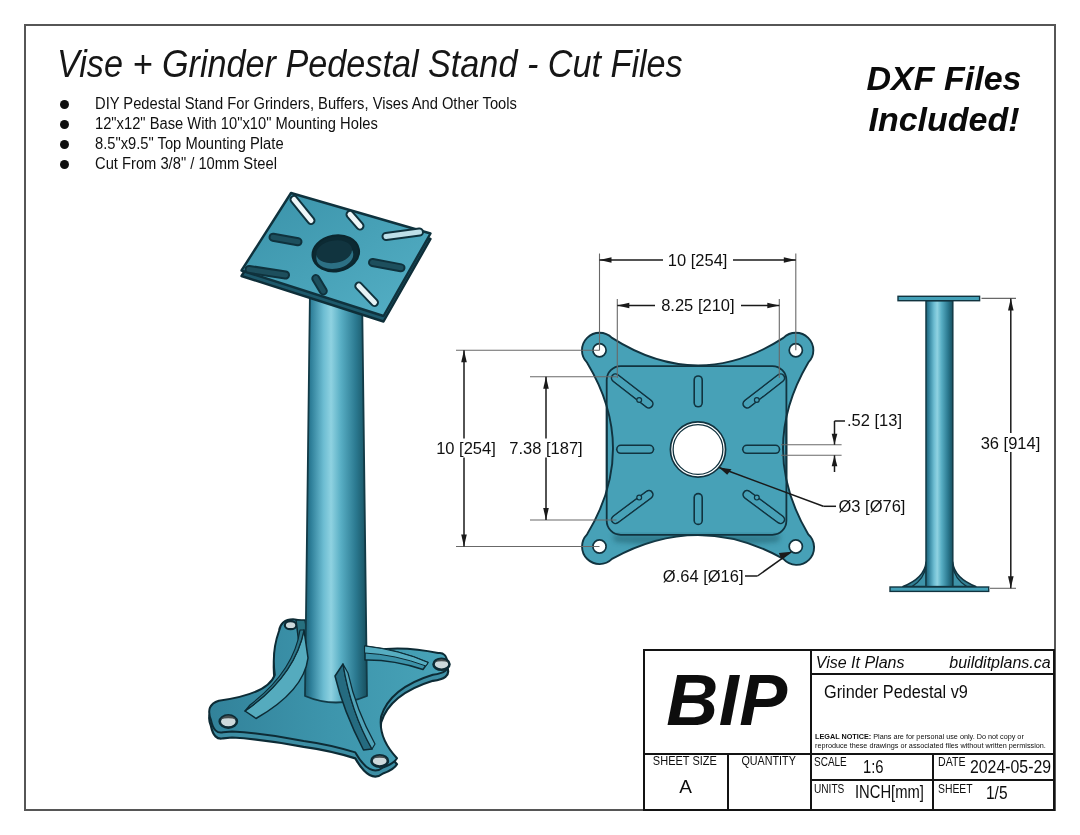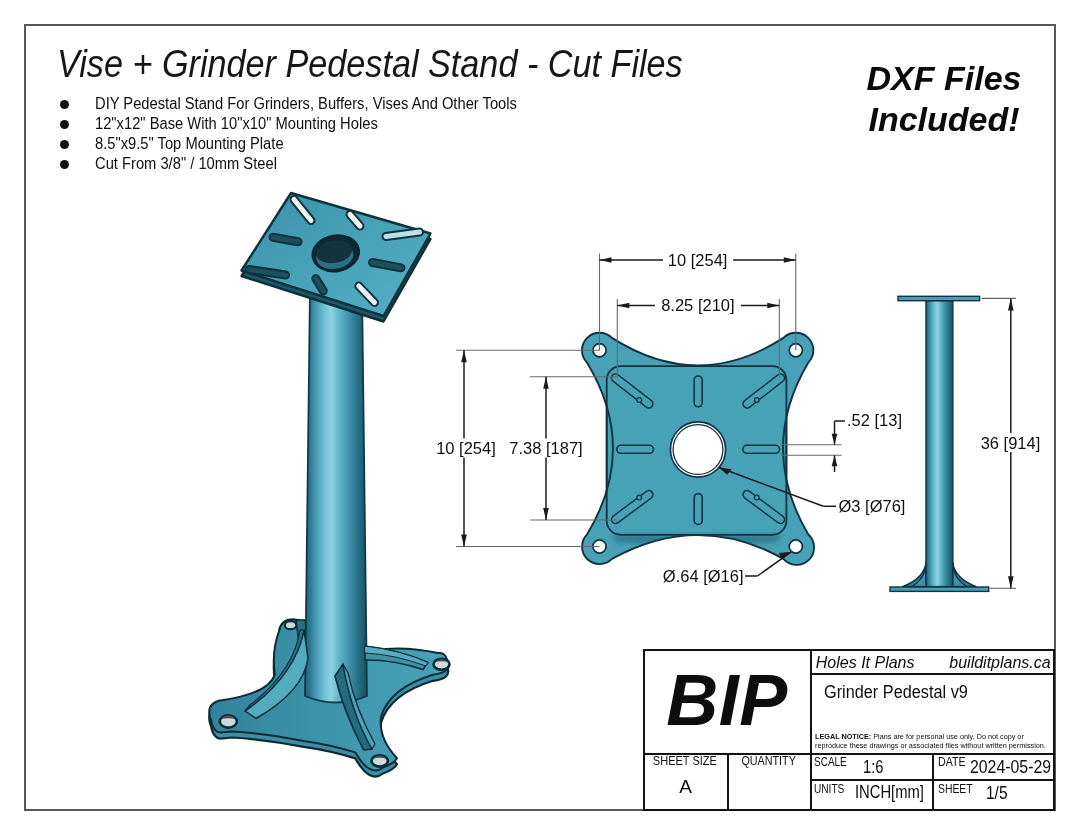--- a/index.html
+++ b/index.html
@@ -299,21 +299,21 @@
   <div class="tbline" style="left:643px;top:648.5px;width:2px;height:162.3px;"></div>
   <div class="tbline" style="left:1053.2px;top:648.5px;width:2px;height:162.3px;"></div>
   <div class="tbline" style="left:810px;top:673px;width:245px;height:2px;"></div>
   <div class="tbline" style="left:643px;top:752.6px;width:412px;height:2px;"></div>
   <div class="tbline" style="left:810px;top:779.2px;width:245px;height:2px;"></div>
   <div class="tbline" style="left:810px;top:648.5px;width:2px;height:162.3px;"></div>
   <div class="tbline" style="left:726.7px;top:752.6px;width:2px;height:58.2px;"></div>
   <div class="tbline" style="left:931.7px;top:752.6px;width:2px;height:58.2px;"></div>
 
   <div class="tbtext" style="left:660px;top:668px;width:134px;text-align:center;font-size:72px;line-height:65px;font-weight:bold;font-style:italic;letter-spacing:0.5px;">BIP</div>
-  <div class="tbtext" style="left:815.8px;top:654.8px;font-size:16px;line-height:16px;font-style:italic;">Holes It Plans</div>
+  <div class="tbtext" style="left:815.8px;top:654.8px;font-size:16px;line-height:16px;font-style:italic;">Vise It Plans</div>
   <div class="tbtext" style="right:29.3px;top:654.8px;font-size:16px;line-height:16px;font-style:italic;margin-left:16px;">builditplans.ca</div>
   <div class="tbtext" style="left:823.9px;top:683.7px;font-size:17.5px;line-height:17.5px;transform:scaleX(0.93);transform-origin:0 0;">Grinder Pedestal v9</div>
   <div class="tbtext" style="left:815.1px;top:733.4px;font-size:8px;line-height:8.2px;transform:scaleX(0.906);transform-origin:0 0;"><b>LEGAL NOTICE:</b> Plans are for personal use only. Do not copy or<br>reproduce these drawings or associated files without written permission.</div>
   <div class="tbtext" style="left:643px;top:755.1px;width:83.7px;text-align:center;font-size:12.5px;line-height:12.5px;transform:scaleX(0.88);">SHEET SIZE</div>
   <div class="tbtext" style="left:643px;top:777.2px;width:85px;text-align:center;font-size:19px;line-height:19px;">A</div>
   <div class="tbtext" style="left:726.7px;top:755.1px;width:83.3px;text-align:center;font-size:12.5px;line-height:12.5px;transform:scaleX(0.86);">QUANTITY</div>
   <div class="tbtext" style="left:814.2px;top:755.9px;font-size:12.5px;line-height:12.5px;transform:scaleX(0.8);transform-origin:0 0;">SCALE</div>
   <div class="tbtext" style="left:862.9px;top:758.3px;font-size:18.5px;line-height:18.5px;transform:scaleX(0.8);transform-origin:0 0;">1:6</div>
   <div class="tbtext" style="left:937.5px;top:755.9px;font-size:12.5px;line-height:12.5px;transform:scaleX(0.85);transform-origin:0 0;">DATE</div>
   <div class="tbtext" style="left:969.8px;top:758.2px;font-size:18px;line-height:18px;transform:scaleX(0.88);transform-origin:0 0;">2024-05-29</div>

